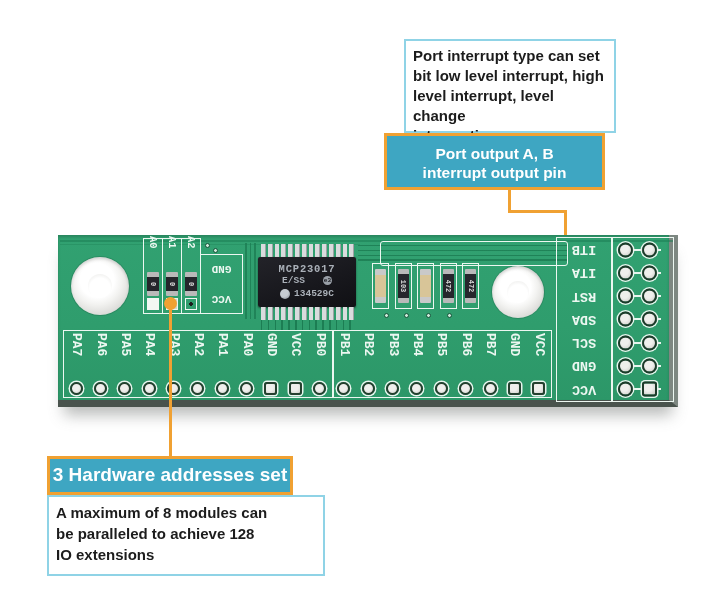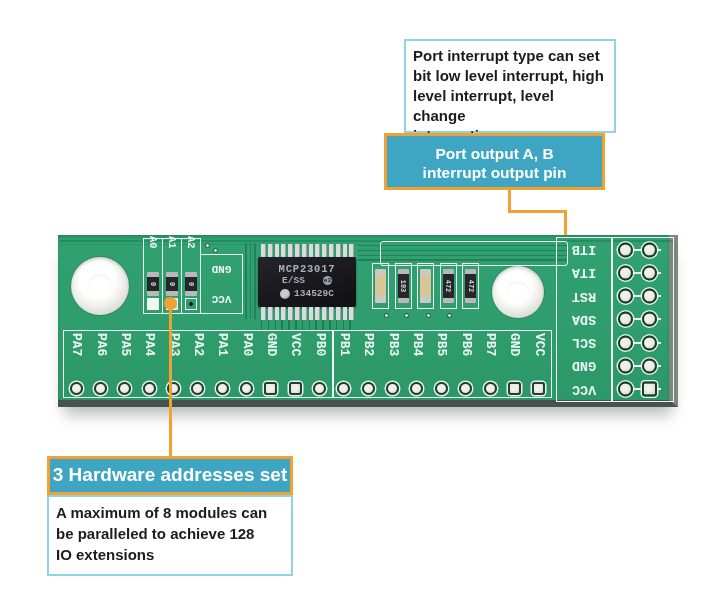--- a/index.html
+++ b/index.html
@@ -4,21 +4,21 @@
 <style>
   html,body{margin:0;padding:0;background:#fff;}
   *{box-sizing:border-box;}
   .stage{position:relative;width:723px;height:605px;background:#ffffff;overflow:hidden;
          font-family:"Liberation Sans",sans-serif;}
 
   
   .note{position:absolute;background:#fff;border:2px solid #8fd3e6;color:#1c1c1c;
         font-weight:700;font-size:15px;line-height:20px;padding:5px 7px;white-space:pre-line;}
   .top-note{left:404px;top:39px;width:212px;height:94px;}
-  .bottom-note{left:47px;top:495px;width:246px;height:81px;line-height:21px;}
+  .bottom-note{left:47px;top:495px;width:278px;height:81px;line-height:21px;}
   .callout{position:absolute;background:#3ea6c2;border:3px solid #f0a132;color:#ffffff;
            font-weight:700;font-size:15.5px;text-align:center;white-space:pre-line;}
   .top-callout{left:384px;top:133px;width:221px;height:57px;line-height:19px;padding-top:8px;}
   .bottom-callout{left:47px;top:456px;width:246px;height:39px;line-height:31px;font-size:19px;}
 
   
   .oseg{position:absolute;background:#f0a132;}
   .odot{position:absolute;width:13px;height:13px;border-radius:50%;background:#f0a132;}
 
   

